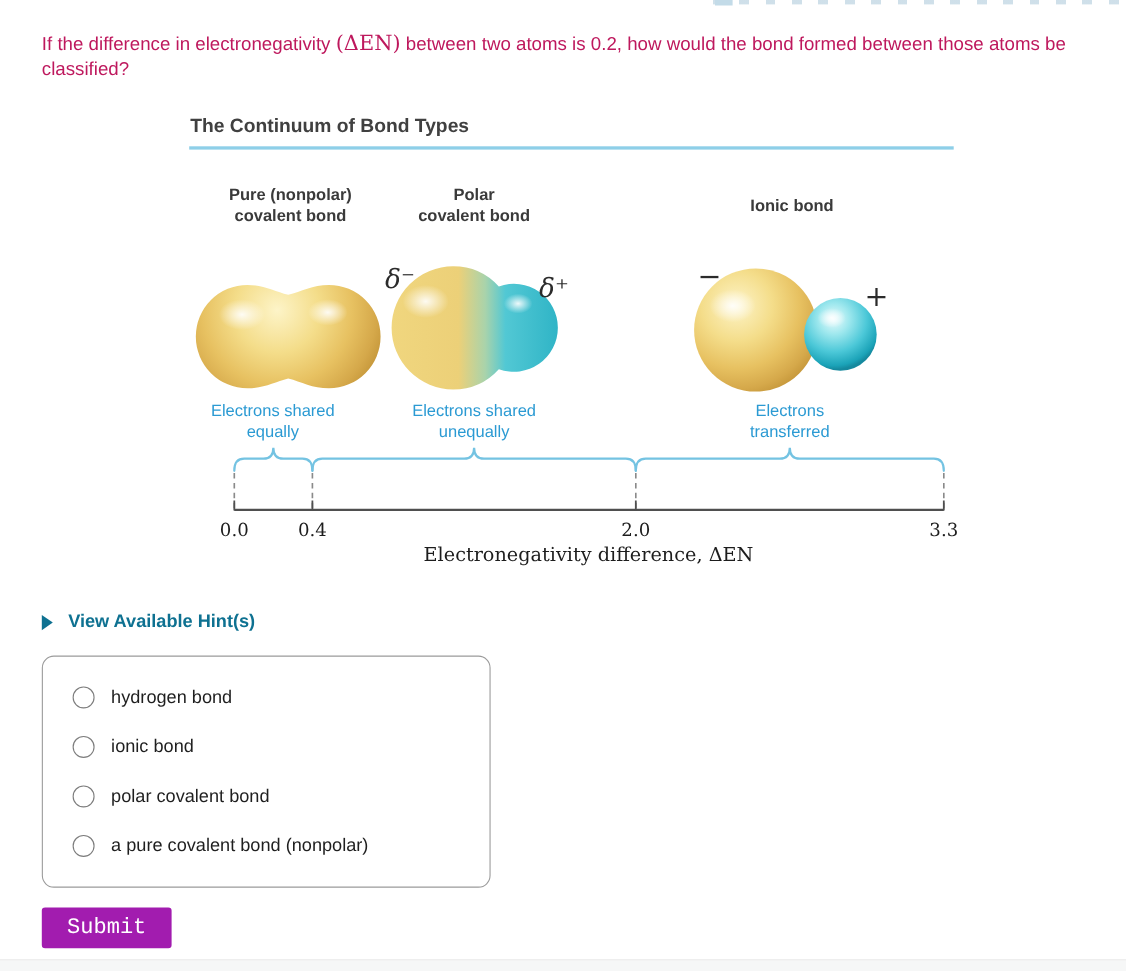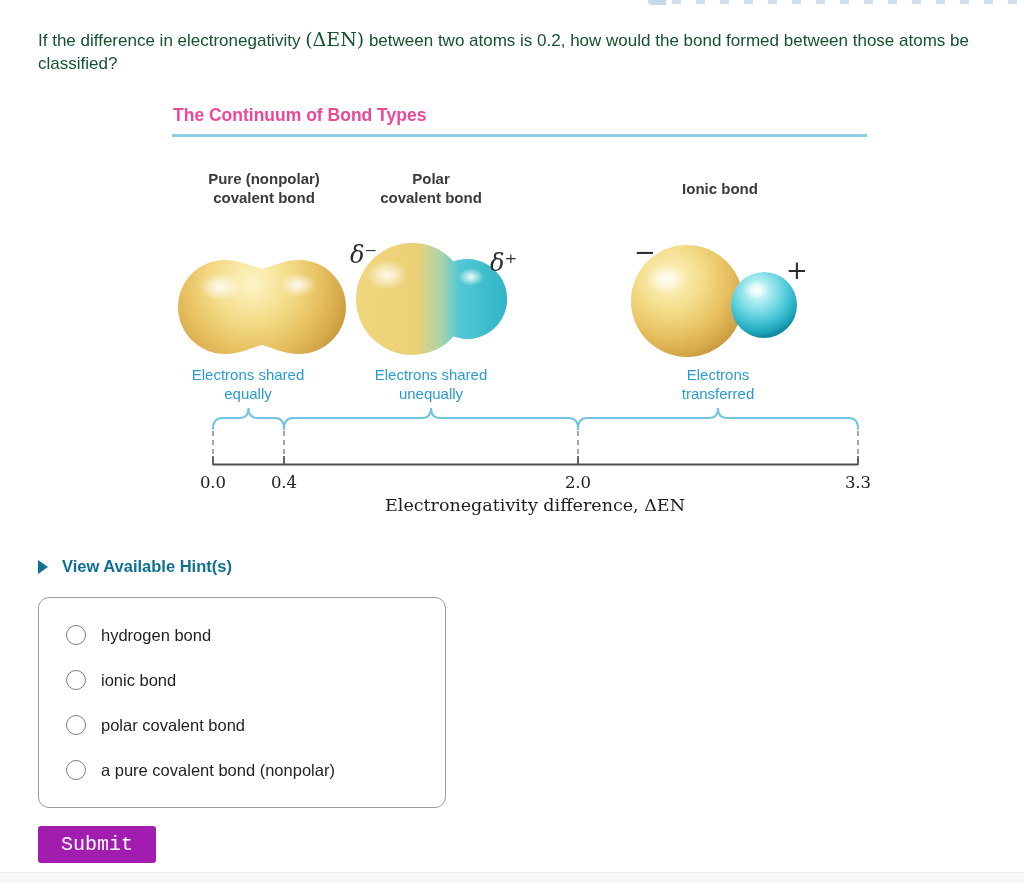--- a/index.html
+++ b/index.html
@@ -1,25 +1,25 @@
 <!DOCTYPE html>
 <html><head>
 <meta charset="utf-8">
 <style>
   html,body{margin:0;padding:0;background:#ffffff;width:1024px;height:883px;overflow:hidden;
     font-family:"Liberation Sans", sans-serif;-webkit-font-smoothing:antialiased;}
   .top-sliver{position:absolute;top:0;left:648px;width:376px;height:4px;
     background:repeating-linear-gradient(90deg, rgba(168,198,216,.55) 0 9px, rgba(255,255,255,0) 9px 24px);}
   .sliver-chip{position:absolute;top:0;left:650px;width:16px;height:5px;background:#c3dbe8;}
 
-  .question{margin:28px 0 0 38px;max-width:948px;font-size:17px;line-height:23px;color:#14532d;}
+  .question{margin:28px 0 0 38px;max-width:948px;font-size:17px;line-height:23px;color:#be185d;}
   .mathspan{font-family:"DejaVu Serif", serif;font-size:19px;}
 
   .figure-wrap{position:relative;margin:30px 0 0 172px;width:700px;height:415px;}
-  .fig-title{position:absolute;top:0;left:1px;font-size:17.5px;font-weight:bold;color:#ec4899;}
+  .fig-title{position:absolute;top:0;left:1px;font-size:17.5px;font-weight:bold;color:#404040;}
   .fig-underline{position:absolute;top:29px;left:0;width:695px;height:3px;background:#8ecfe8;}
   .bond-label{position:absolute;top:64px;transform:translateX(-50%);text-align:center;
     white-space:pre-line;font-size:15px;font-weight:bold;color:#3a3a3a;line-height:19px;}
   .bond-label.c1{left:92px;}
   .bond-label.c2{left:259px;}
   .bond-label.c3{left:548px;top:74px;}
   .molecule-svg{position:absolute;top:130px;left:0;}
   .electron-label{position:absolute;top:260px;transform:translateX(-50%);text-align:center;
     white-space:pre-line;font-size:15px;font-weight:normal;color:#2b9ad3;line-height:19px;}
   .electron-label.c1{left:76px;}

